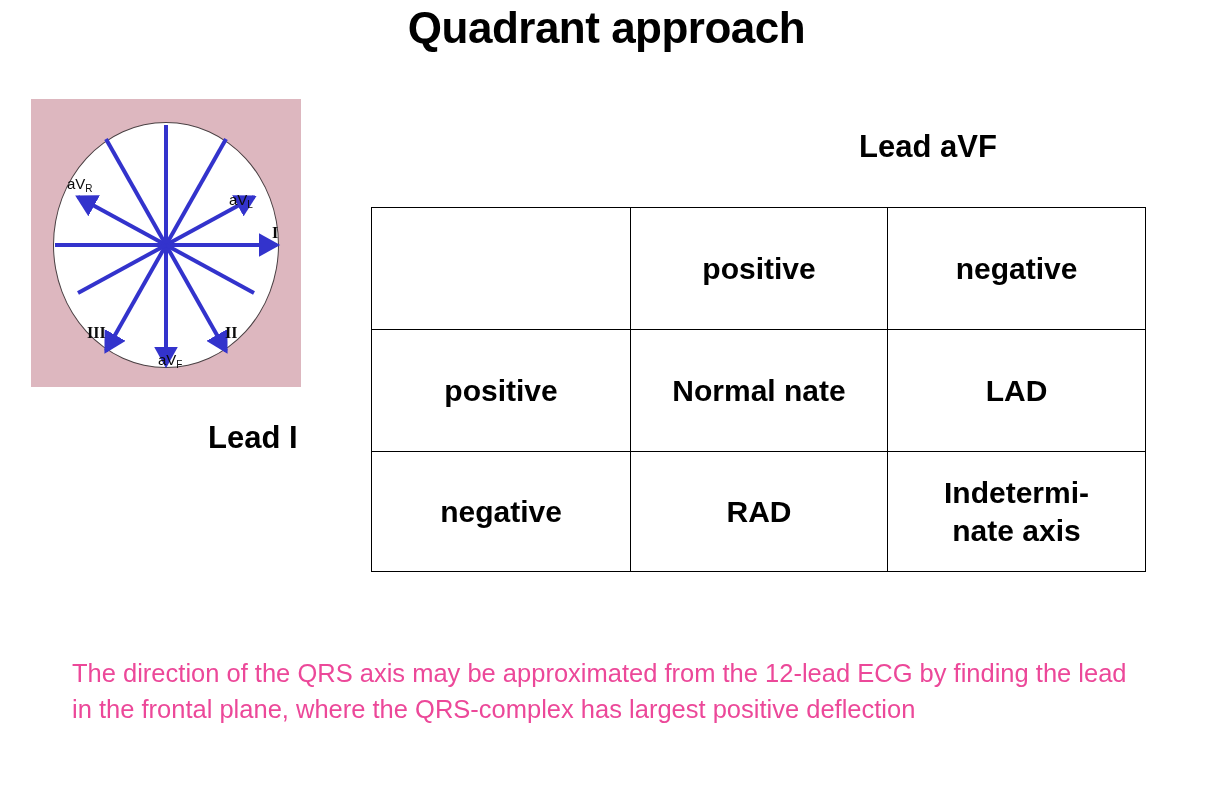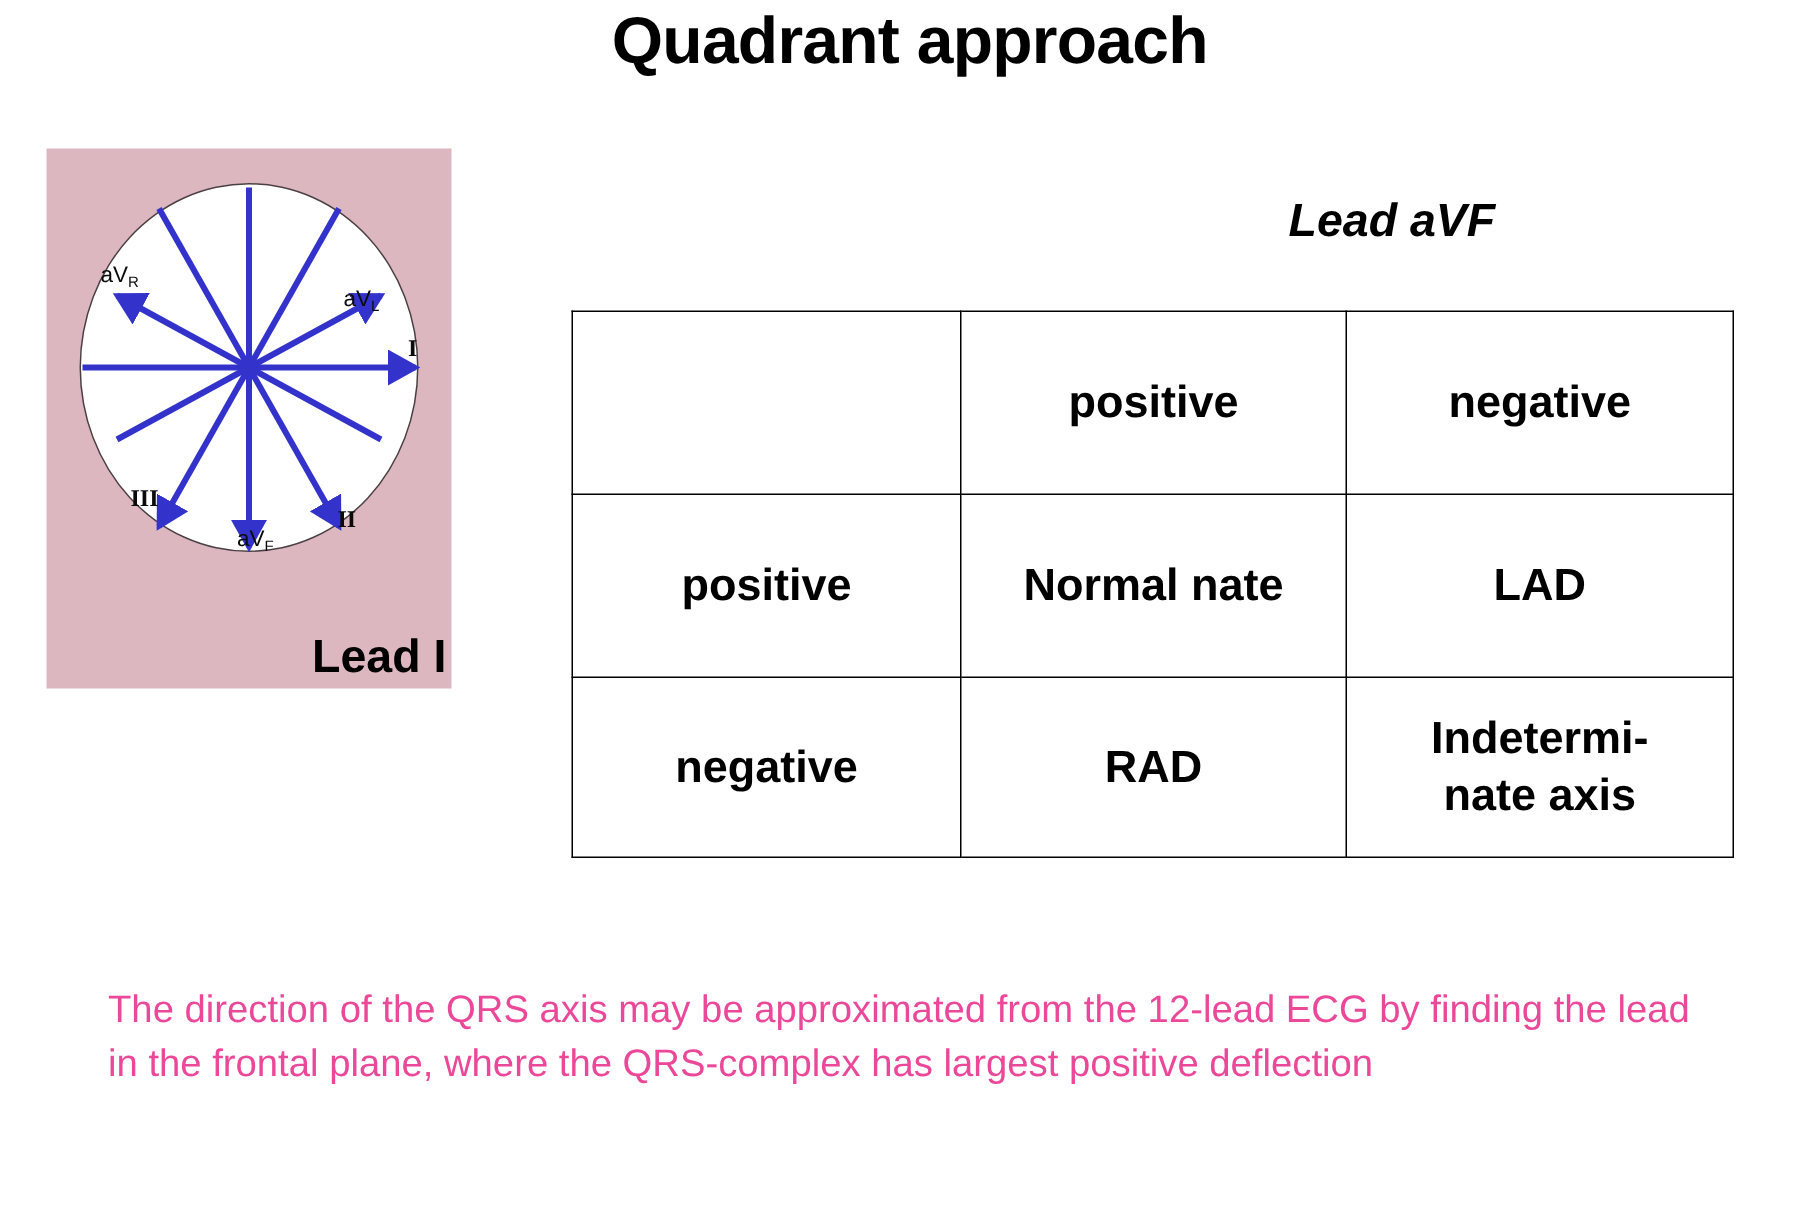--- a/index.html
+++ b/index.html
@@ -28,21 +28,21 @@
     letter-spacing: -0.5px;
     line-height: 52px;
   }
 
   
   #hexaxial-figure {
     position: absolute;
     left: 31px;
     top: 99px;
     width: 270px;
-    height: 360px;
+    height: 288px;
     background: #ddb7bf;
   }
   #hexaxial-circle {
     position: absolute;
     left: 22px;
     top: 23px;
     width: 226px;
     height: 246px;
     border-radius: 50%;
     background: #ffffff;
@@ -70,46 +70,45 @@
   }
   .axis-label.roman {
     font-family: "Liberation Serif", serif;
     font-size: 16px;
     font-weight: bold;
   }
   #label-avr { left: 36px; top: 77px; }
   #label-avl { left: 198px; top: 93px; }
   #label-I   { left: 241px; top: 126px; }
   #label-III { left: 56px;  top: 226px; }
-  #label-II  { left: 194px; top: 240px; }
+  #label-II  { left: 194px; top: 226px; }
   #label-avf { left: 127px; top: 253px; }
 
   
   #lead-avf-label {
     position: absolute;
     left: 859px;
     top: 129px;
     font-size: 31px;
     font-weight: bold;
     white-space: nowrap;
-    font-style: italic;
   }
   #lead-i-label {
     position: absolute;
     left: 208px;
     top: 420px;
     font-size: 31px;
     font-weight: bold;
     white-space: nowrap;
   }
 
   
   #quadrant-table {
     position: absolute;
-    left: 381px;
+    left: 371px;
     top: 207px;
     width: 774px;
     height: 361px;
     border-collapse: collapse;
     table-layout: fixed;
   }
   #quadrant-table td {
     border: 1.7px solid #000000;
     text-align: center;
     vertical-align: middle;

